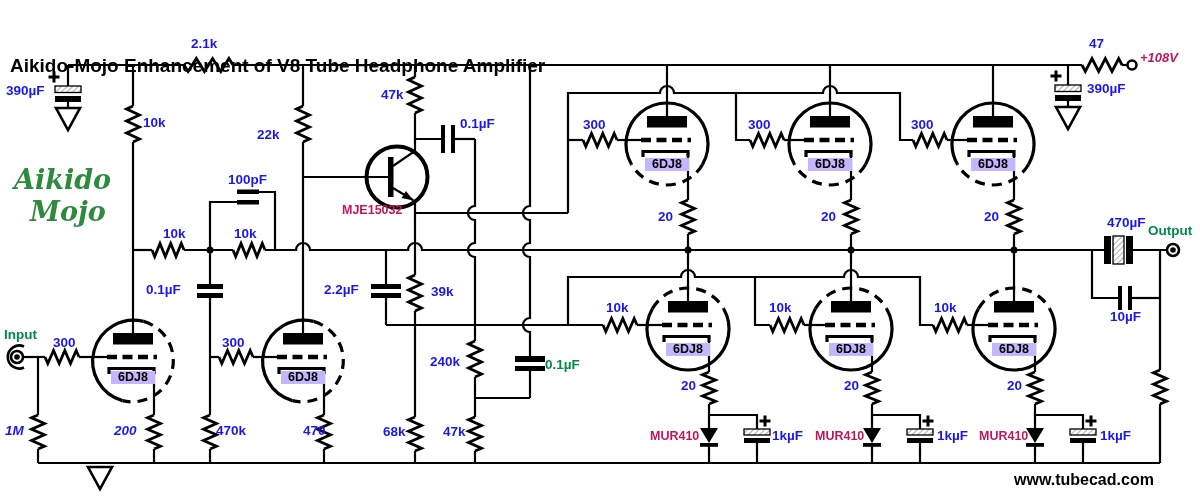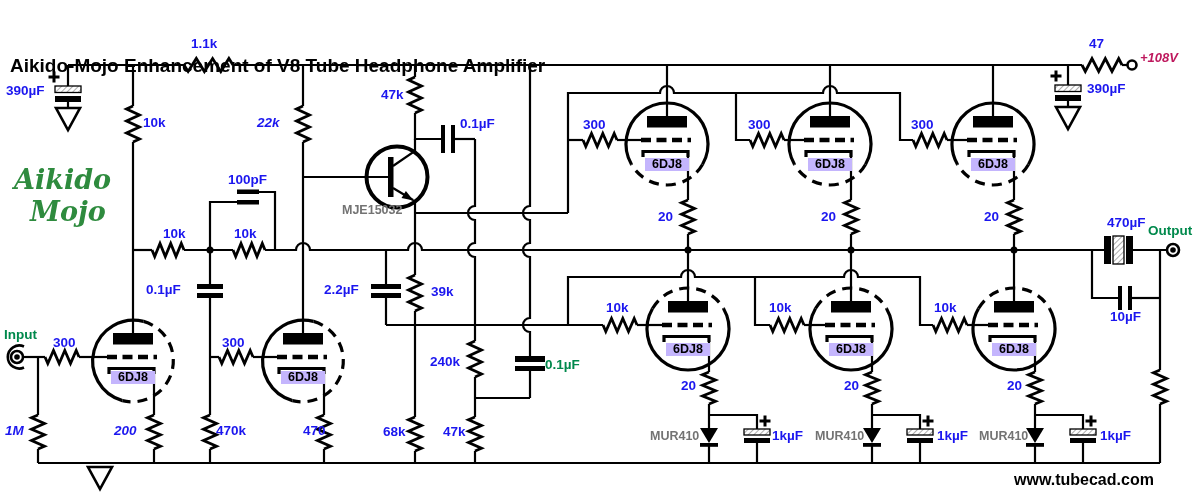--- a/index.html
+++ b/index.html
@@ -2,21 +2,21 @@
 <html><head>
 <meta charset="utf-8">
 <style>
   html,body{margin:0;padding:0;background:#fff;}
   .stage{position:relative;width:1200px;height:503px;background:#fff;overflow:hidden;
          font-family:"Liberation Sans",sans-serif;}
   .stage svg{position:absolute;left:0;top:0;}
   .lbl{position:absolute;font-family:"Liberation Sans",sans-serif;font-weight:bold;
        white-space:nowrap;line-height:1.05;pointer-events:none;}
   .v{color:#1b16ef;font-size:13.5px;}
-  .k{color:#737373;font-size:12.5px;}
+  .k{color:#be185d;font-size:12.5px;}
   .t{color:#000;font-size:19px;margin-top:48px;}
   .w{color:#000;font-size:16px;}
   .g{color:#00894c;font-size:13.5px;}
   .r{color:#be185d;font-size:13px;font-style:italic;}
   .s{color:#2e8b3e;font-family:"DejaVu Serif",serif;font-style:italic;font-size:27px;}
   .tube{color:#000;font-size:12.5px;background:#c4b5fd;width:44px;text-align:center;}
 </style>
 </head>
 <body>
 
@@ -284,24 +284,24 @@
       </g>
     </svg>
   <div id="labels">
       <span class="lbl t" style="left: 10px; top: 8px;">Aikido-Mojo Enhancement of V8 Tube Headphone Amplifier</span>
       <span class="lbl w" style="left: 1014px; top: 472px;">www.tubecad.com</span>
       <span class="lbl s" style="left: 14px; top: 166px;">Aikido</span>
       <span class="lbl s" style="left: 30px; top: 198px;">Mojo</span>
       <span class="lbl g" style="left: 4px; top: 328px;">Input</span>
       <span class="lbl g" style="left: 1148px; top: 224px;">Output</span>
       <span class="lbl r" style="left: 1140px; top: 51px;">+108V</span>
-      <span class="lbl v" style="left: 191px; top: 37px;">1.1k</span>
+      <span class="lbl v" style="left: 191px; top: 37px;">2.1k</span>
       <span class="lbl v" style="left: 6px; top: 84px;">390µF</span>
       <span class="lbl v" style="left: 143px; top: 116px;">10k</span>
-      <span class="lbl v" style="left: 257px; top: 116px; font-style: italic;">22k</span>
+      <span class="lbl v" style="left: 257px; top: 128px;">22k</span>
       <span class="lbl v" style="left: 381px; top: 88px;">47k</span>
       <span class="lbl v" style="left: 460px; top: 117px;">0.1µF</span>
       <span class="lbl v" style="left: 228px; top: 173px;">100pF</span>
       <span class="lbl k" style="left: 342px; top: 204px;">MJE15032</span>
       <span class="lbl v" style="left: 163px; top: 227px;">10k</span>
       <span class="lbl v" style="left: 234px; top: 227px;">10k</span>
       <span class="lbl v" style="left: 146px; top: 283px;">0.1µF</span>
       <span class="lbl v" style="left: 324px; top: 283px;">2.2µF</span>
       <span class="lbl v" style="left: 431px; top: 285px;">39k</span>
       <span class="lbl v" style="left: 430px; top: 355px;">240k</span>

